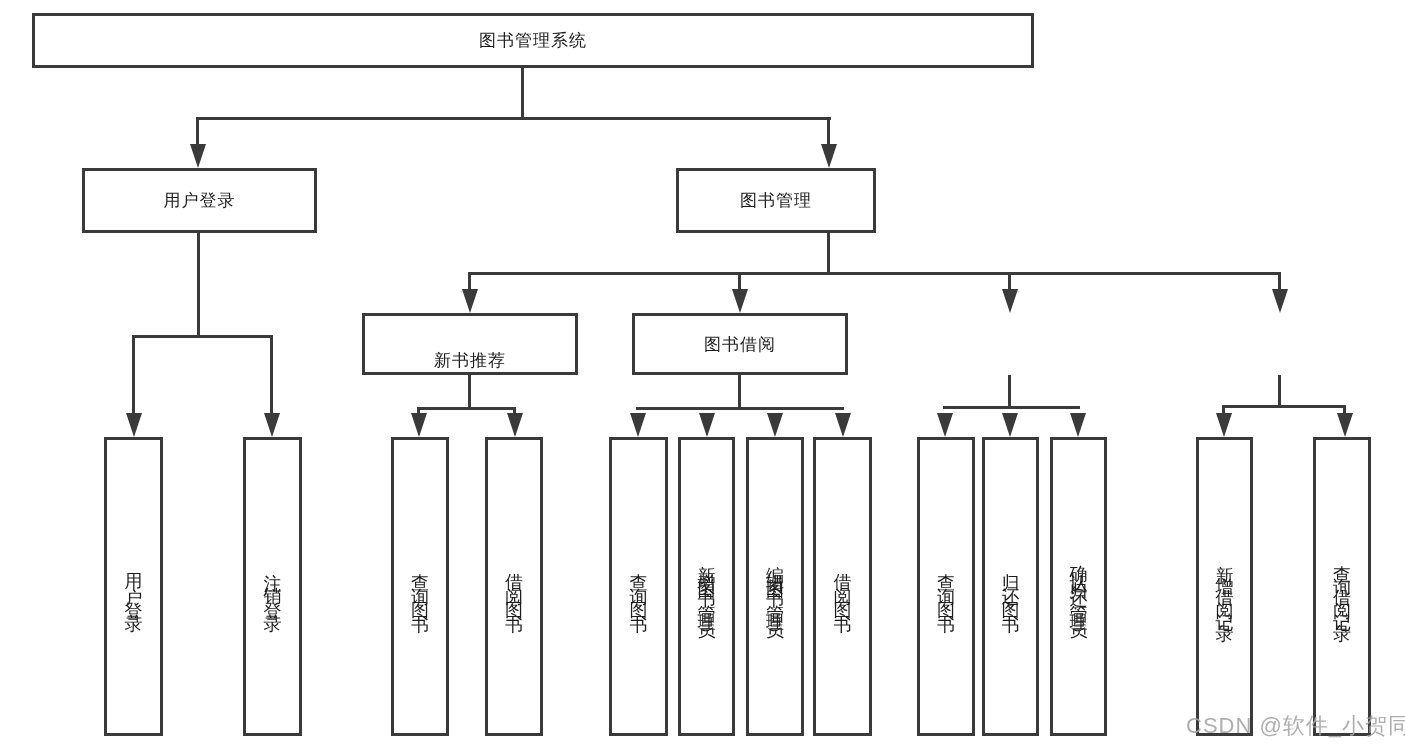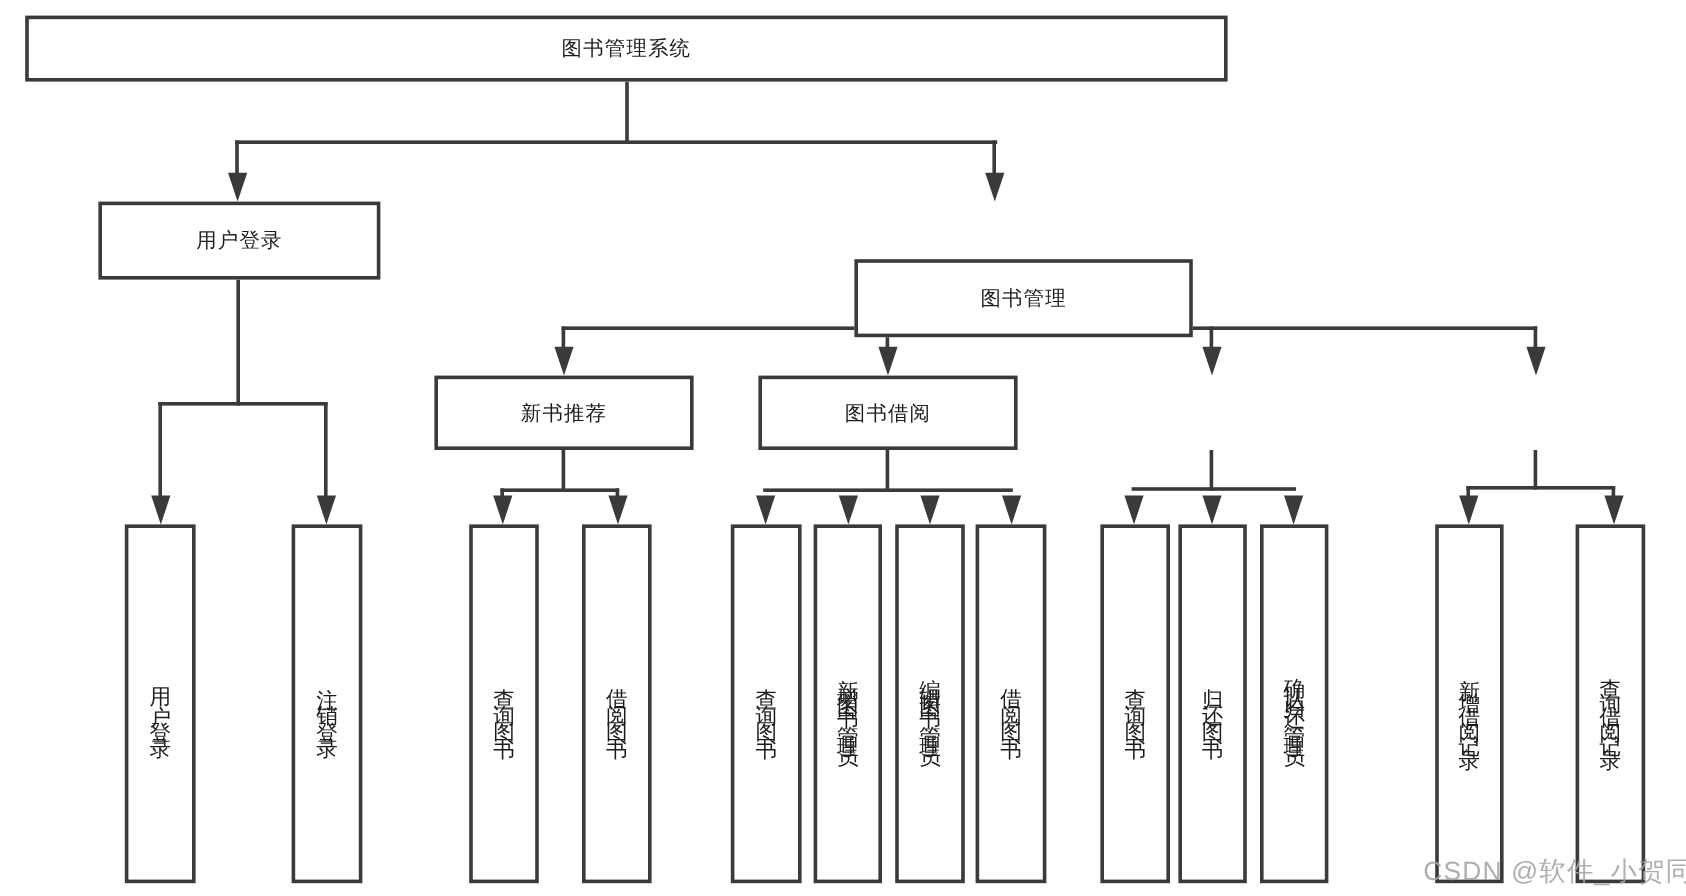--- a/index.html
+++ b/index.html
@@ -29,33 +29,33 @@
   .watermark{
     position:absolute;left:1186px;top:711px;z-index:5;
     font-size:22px;color:rgba(163,163,163,0.88);white-space:nowrap;letter-spacing:1px;
   }
 </style>
 </head>
 <body>
 
 <div id="canvas">
 
-  <div class="box" style="left:21px;top:13px;width:1002px;height:55px;">
+  <div class="box" style="left:32px;top:13px;width:1002px;height:55px;">
     <span class="lbl">图书管理系统</span>
   </div>
 
   <div class="box" style="left:82px;top:168px;width:235px;height:65px;">
     <span class="lbl">用户登录</span>
   </div>
 
-  <div class="box" style="left:712px;top:168px;width:282px;height:65px;margin-top:48px;">
+  <div class="box" style="left:676px;top:168px;width:200px;height:65px;">
     <span class="lbl">图书管理</span>
   </div>
 
-  <div class="box" style="left:362px;top:313px;width:216px;height:62px;">
+  <div class="box" style="left:362px;top:313px;width:216px;height:62px;align-items:flex-end;">
     <span class="lbl">新书推荐</span>
   </div>
 
   <div class="box" style="left:632px;top:313px;width:216px;height:62px;">
     <span class="lbl">图书借阅</span>
   </div>
 
 
 
   <div class="box" style="left:104px;top:437px;width:59px;height:299px;">

